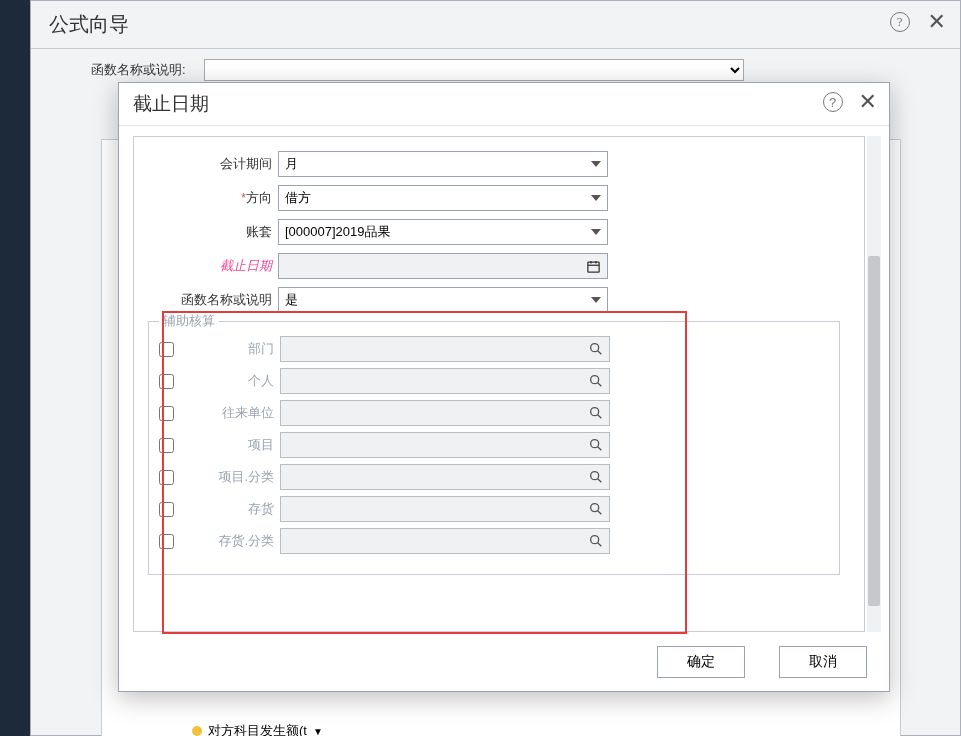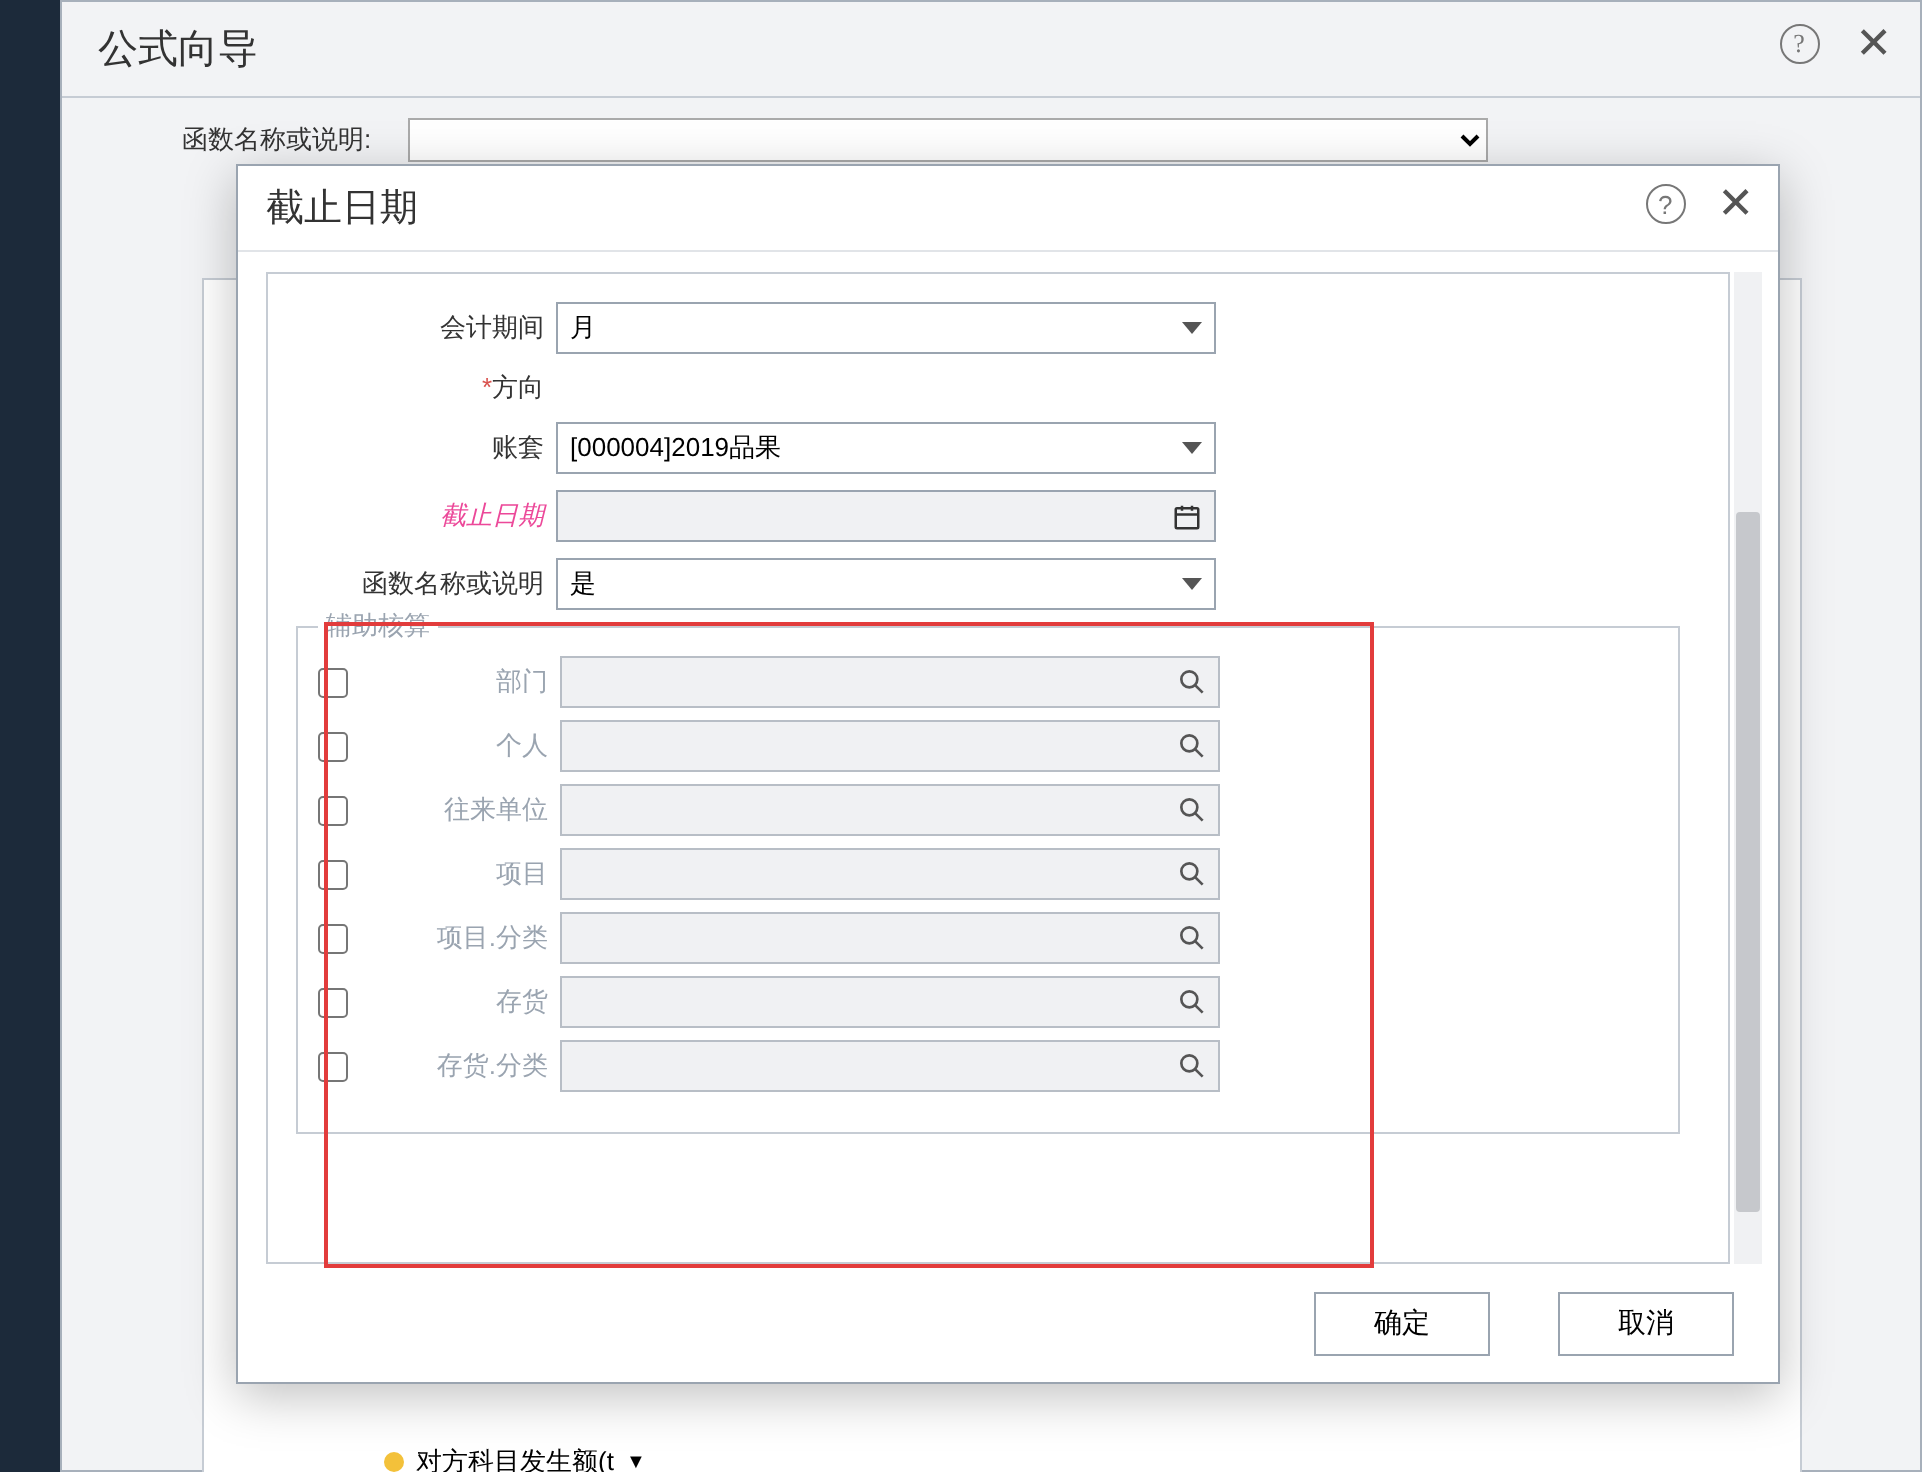--- a/index.html
+++ b/index.html
@@ -337,26 +337,30 @@
       <div class="form-row">
         <div class="lbl">会计期间</div>
         <div class="select-box">
           <span>月</span>
           <span class="chev"></span>
         </div>
       </div>
 
       <div class="form-row">
         <div class="lbl"><span class="req">*</span><span>方向</span></div>
+        <div class="select-box">
+          <span>借方</span>
+          <span class="chev"></span>
+        </div>
       </div>
 
       <div class="form-row">
         <div class="lbl">账套</div>
         <div class="select-box">
-          <span>[000004]2019品果</span>
+          <span>[000007]2019品果</span>
           <span class="chev"></span>
         </div>
       </div>
 
       <div class="form-row">
         <div class="lbl muted">截止日期</div>
         <div class="date-box">
           <span></span>
           <svg class="cal" width="15" height="15" viewBox="0 0 24 24" fill="none" stroke="#333" stroke-width="2">
               <rect x="3" y="5" width="18" height="16" rx="1"></rect>

